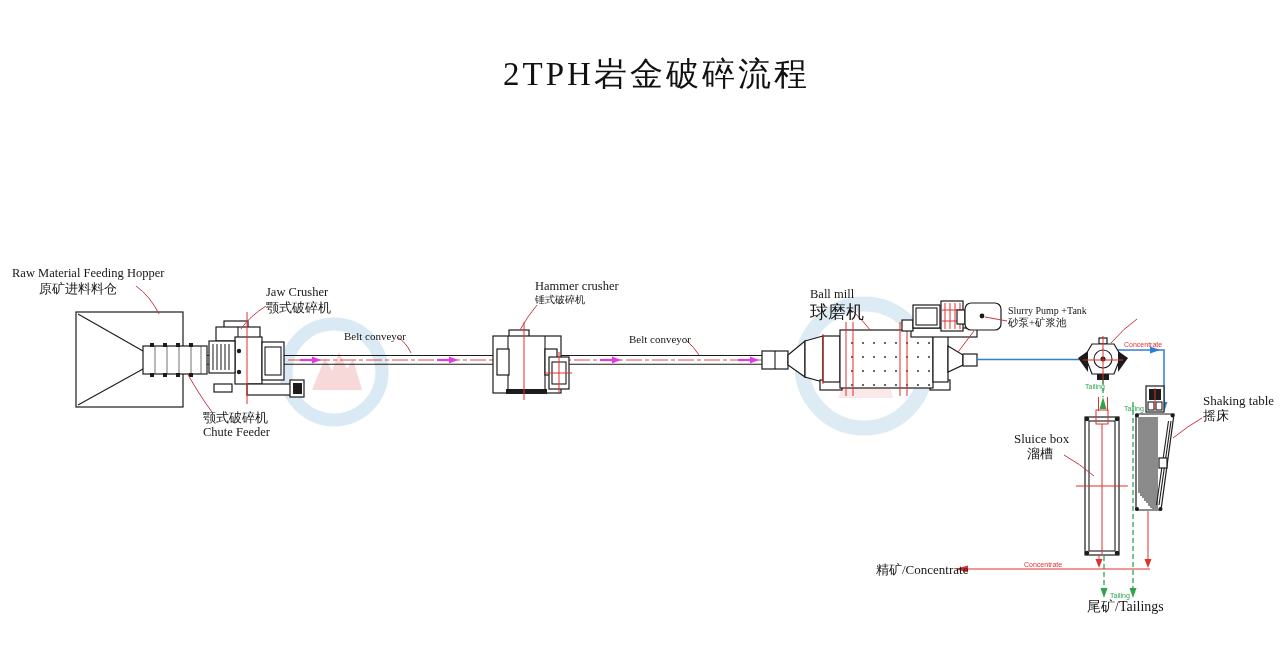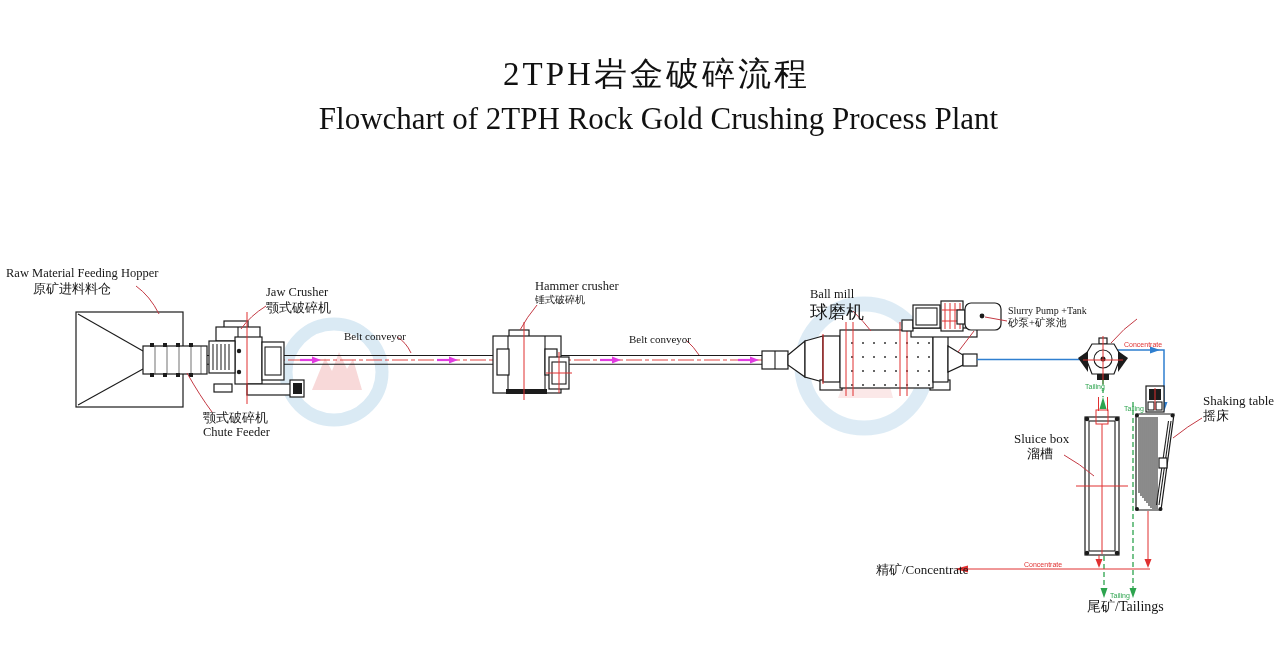--- a/index.html
+++ b/index.html
@@ -279,24 +279,23 @@
       <path class="leader" d="M853,311 Q864,322 871,331"></path>
       <path class="leader" d="M1007,321 L985,317"></path>
       <path class="leader" d="M1137,319 Q1124,328 1111,343"></path>
       <path class="leader" d="M1202,418 Q1188,426 1173,438"></path>
       <path class="leader" d="M1064,455 Q1080,464 1094,476"></path>
     </g>
   </svg>
 
   <div class="titles">
     <div class="title-zh">2TPH岩金破碎流程</div>
-    <div class="title-en">Flowchart of 2TPH Rock Gold Crushing Process Plant</div>
-  </div>
-
-  <div class="lbl s12 ctr" style="left:6px;top:266px;width:132px;">
+  </div>
+
+  <div class="lbl s12 ctr" style="left:12px;top:266px;width:132px;">
     <div>Raw Material Feeding Hopper</div>
     <div style="font-size:13px;">原矿进料料仓</div>
   </div>
 
   <div class="lbl s12" style="left:266px;top:285px;">
     <div>Jaw Crusher</div>
     <div style="font-size:13px;text-align:right;">颚式破碎机</div>
   </div>
 
   <div class="lbl s12" style="left:203px;top:410px;">

